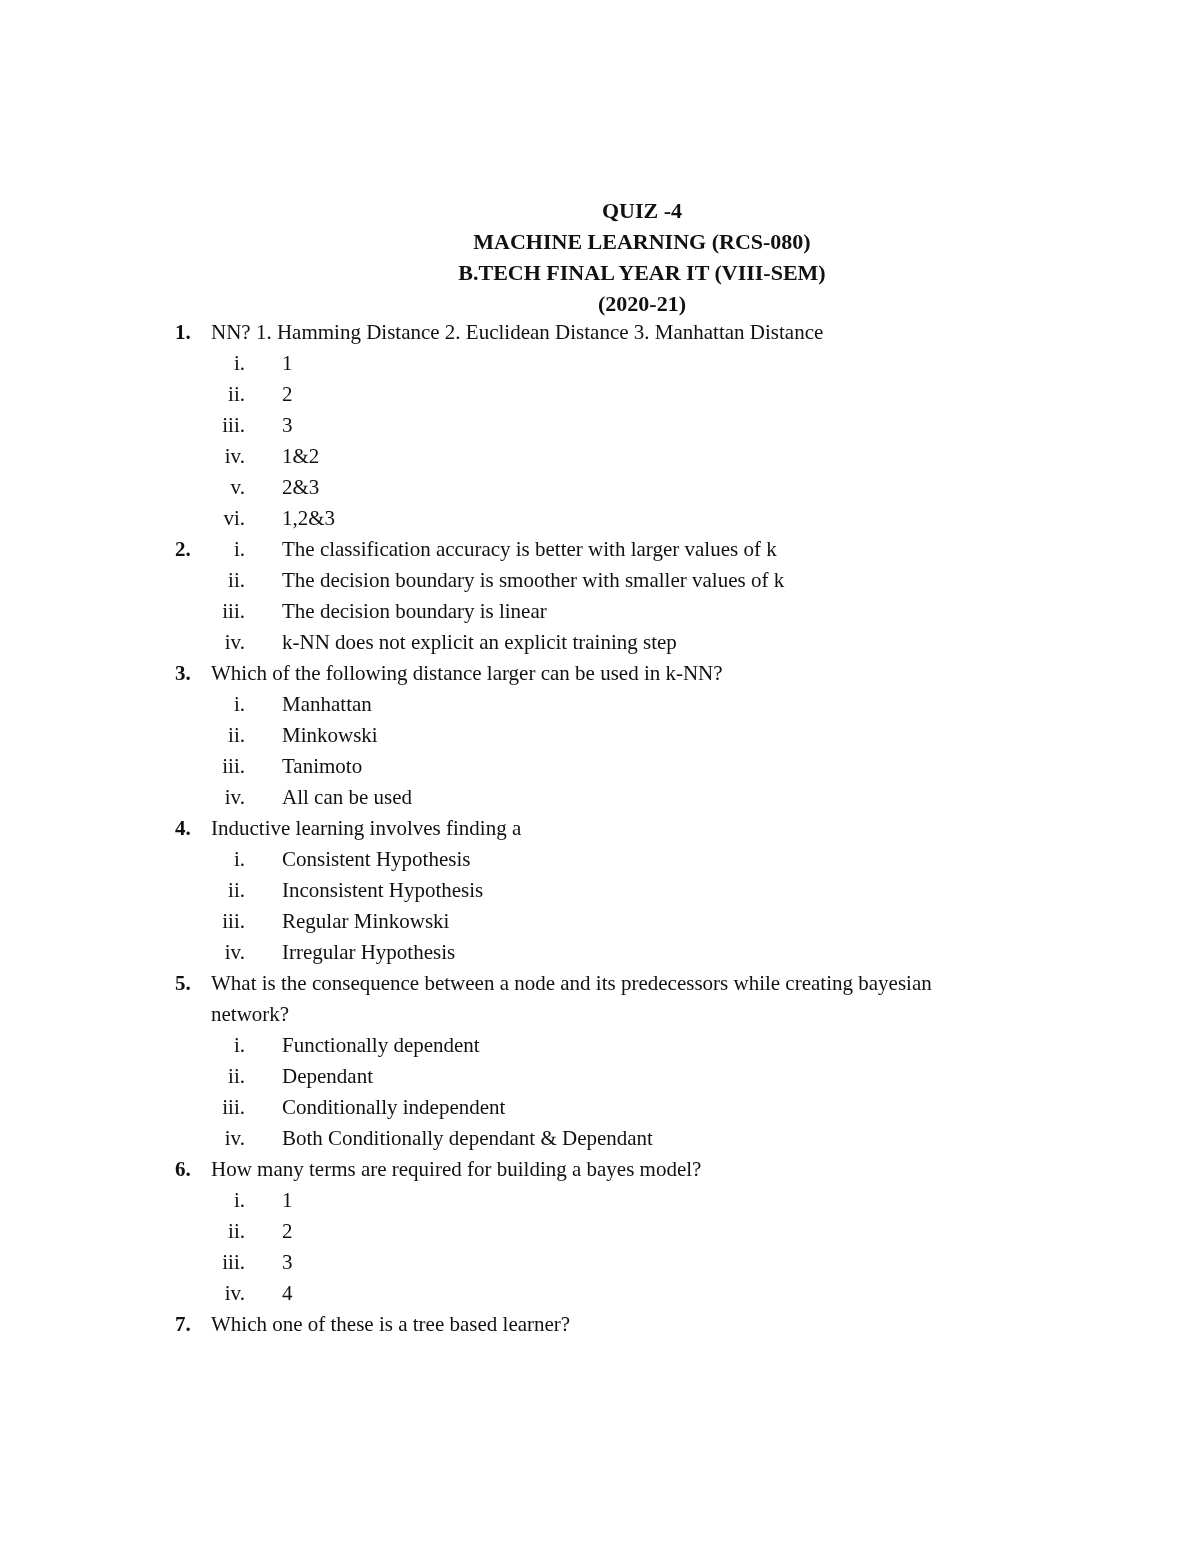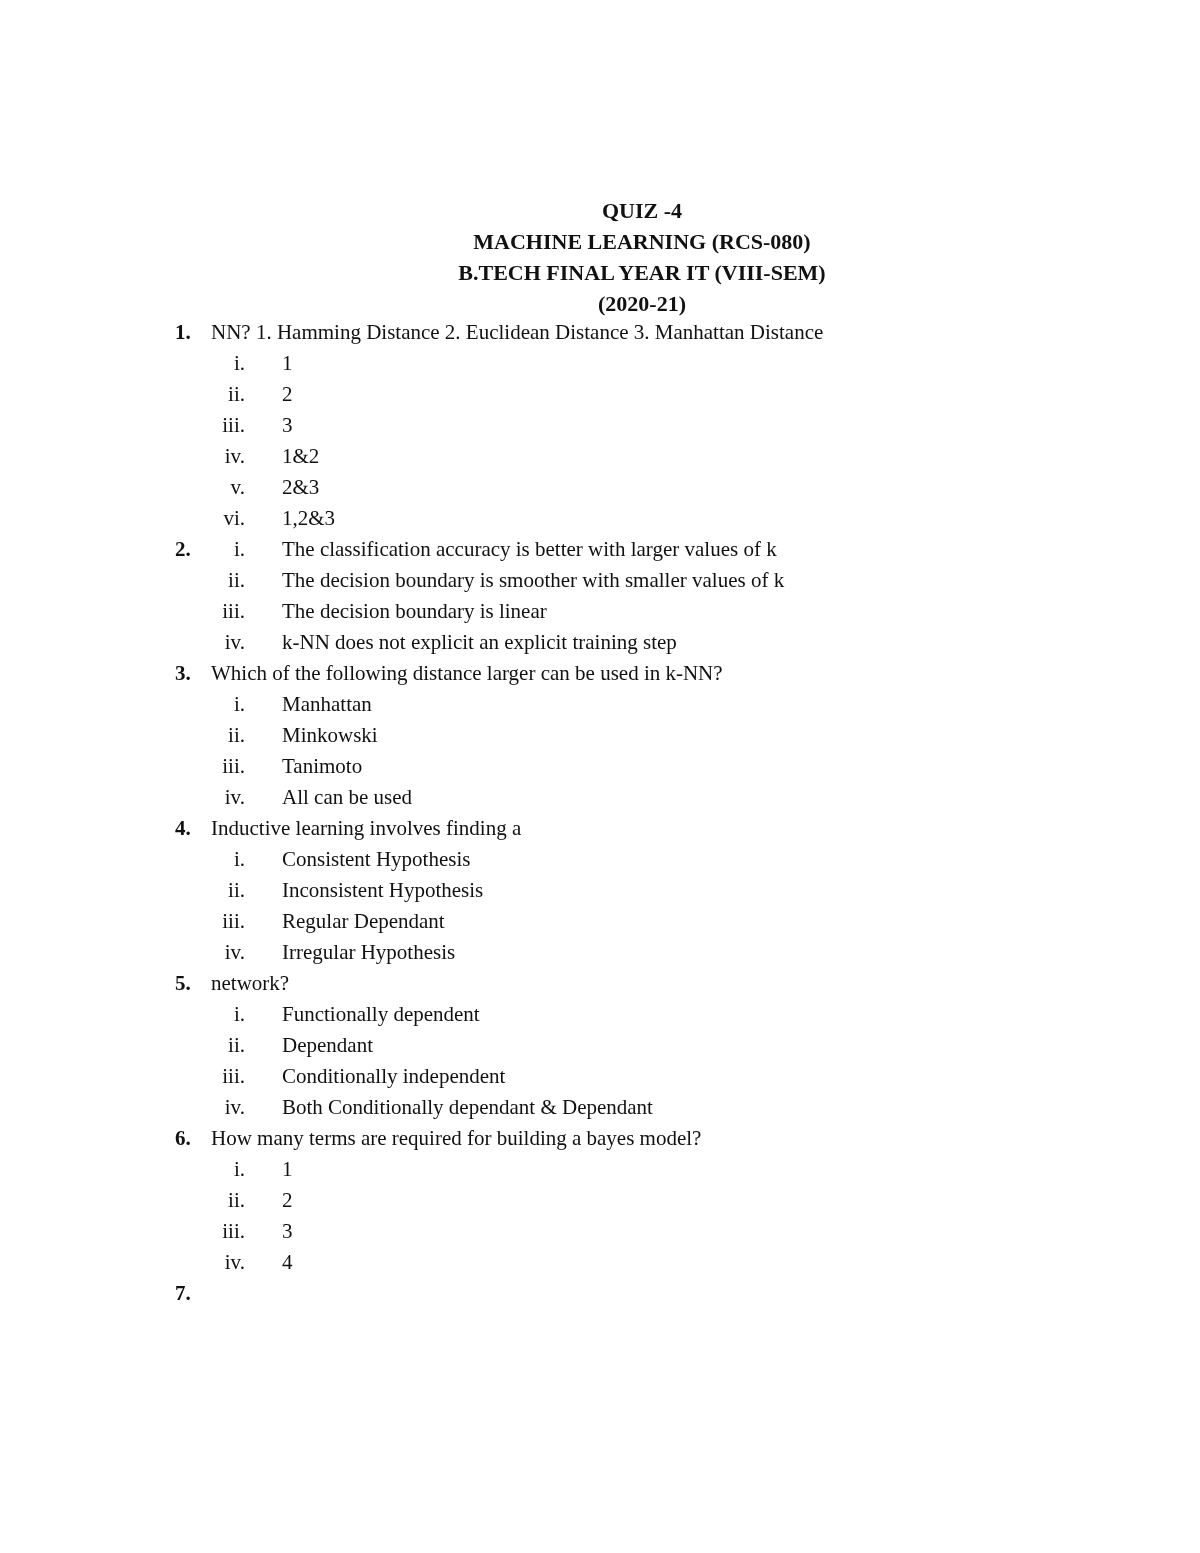--- a/index.html
+++ b/index.html
@@ -117,31 +117,32 @@
     <div class="opt">
         <span class="opt-num">i.</span>
         <span class="opt-text">Consistent Hypothesis</span>
       </div>
     <div class="opt">
         <span class="opt-num">ii.</span>
         <span class="opt-text">Inconsistent Hypothesis</span>
       </div>
     <div class="opt">
         <span class="opt-num">iii.</span>
-        <span class="opt-text">Regular Dependant</span>
+        <span class="opt-text">Regular Minkowski</span>
       </div>
     <div class="opt">
         <span class="opt-num">iv.</span>
         <span class="opt-text">Irregular Hypothesis</span>
       </div>
   </div>
 
   <div class="q">
     <div class="q-row">
       <span class="q-num">5.</span>
+      <div style="white-space:nowrap">What is the consequence between a node and its predecessors while creating bayesian</div>
       <div style="white-space:nowrap">network?</div>
     </div>
     <div class="opt">
         <span class="opt-num">i.</span>
         <span class="opt-text">Functionally dependent</span>
       </div>
     <div class="opt">
         <span class="opt-num">ii.</span>
         <span class="opt-text">Dependant</span>
       </div>
@@ -174,16 +175,17 @@
       </div>
     <div class="opt">
         <span class="opt-num">iv.</span>
         <span class="opt-text">4</span>
       </div>
   </div>
 
   <div class="q">
     <div class="q-row">
       <span class="q-num">7.</span>
+      <div style="white-space:nowrap">Which one of these is a tree based learner?</div>
     </div>
   </div>
 
 </div>
 
 </body></html>

